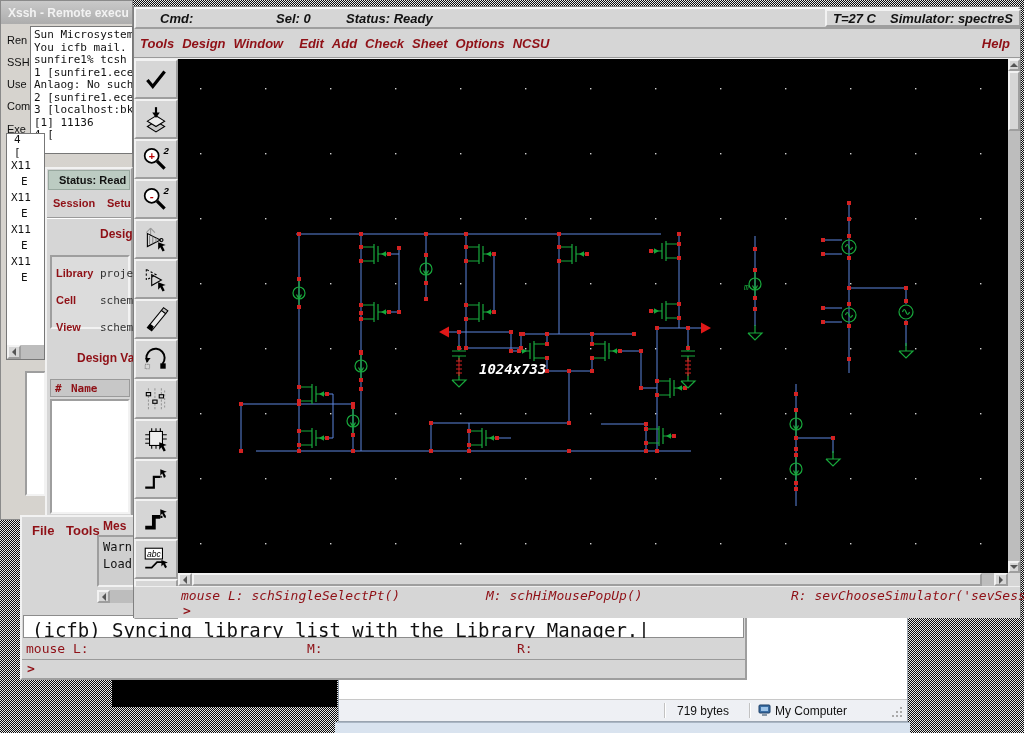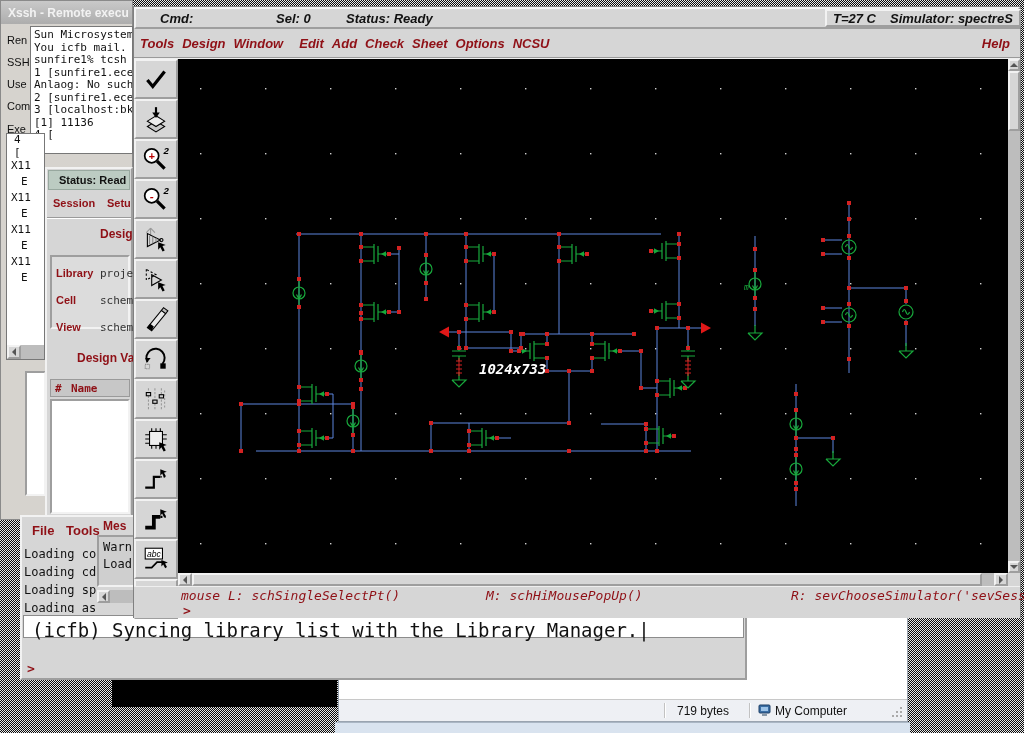--- a/index.html
+++ b/index.html
@@ -121,44 +121,43 @@
     <span class="abs maroon bold mono" style="left:4px;top:2px;">#</span>
     <span class="abs maroon bold mono" style="left:20px;top:2px;">Name</span>
   </div>
   <div class="abs sunken" style="left:3px;top:230px;width:80px;height:115px;background:#fff;"></div>
   <span class="abs maroon bold mono" style="left:5px;top:350px;font-size:12px;">&gt;</span>
 </div>
 
 <div class="panel" style="left:20px;top:515px;width:727px;height:165px;z-index:7;">
   <span class="menuitem abs" style="left:6px;top:4px;">File</span>
   <span class="menuitem abs" style="left:40px;top:4px;">Tools</span>
-  <div class="abs mono" style="left:2px;top:28px;width:92px;height:68px;font-size:12px;line-height:18px;overflow:hidden;">
-    <div style="white-space:nowrap;">Loading co</div>
-    <div style="white-space:nowrap;">Loading cd</div>
-    <div style="white-space:nowrap;">Loading sp</div>
-    <div style="white-space:nowrap;">Loading as</div>
-  </div>
 
   <div class="abs" style="left:73px;top:0;width:44px;height:90px;overflow:hidden;">
     <span class="abs bold maroon" style="left:8px;top:2px;font-size:12px;">Mes</span>
     <div class="abs sunken mono" style="left:2px;top:18px;width:60px;height:52px;background:#cfcfcf;font-size:12px;line-height:17px;padding:2px 0 0 4px;">
       <div>Warn:</div>
       <div>Load:</div>
     </div>
     <div class="abs" style="left:2px;top:73px;width:60px;height:13px;background:#bdbdbd;">
       <span class="sb-btn" style="left:0;top:0;width:13px;height:13px;">
           <span class="tri-l"></span>
         </span>
     </div>
   </div>
 
   <div class="abs mono" style="left:1px;top:98px;width:721px;height:23px;background:#fff;border:1px solid #8c8c8c;font-size:19px;">
     <span style="position:absolute;left:8px;top:3px;white-space:nowrap;">(icfb) Syncing library list with the Library Manager.|</span>
   </div>
 
+  <div class="abs mono" style="left:0;top:121px;width:723px;height:22px;background:#d6d6d6;border-bottom:1px solid #9a9a9a;font-size:13px;color:#8f1016;">
+    <span style="position:absolute;left:4px;top:3px;">mouse L:</span>
+    <span style="position:absolute;left:285px;top:3px;">M:</span>
+    <span style="position:absolute;left:495px;top:3px;">R:</span>
+  </div>
 
   <div class="abs mono" style="left:0;top:143px;width:723px;height:18px;background:#d6d6d6;">
     <span class="maroon bold" style="position:absolute;left:5px;top:1px;font-size:13px;">&gt;</span>
   </div>
 </div>
 
 <div class="panel" style="left:133px;top:6px;width:888px;height:612px;border:1px solid #808080;z-index:8;font-style:italic;">
 
   <div class="abs" style="left:0;top:0;width:886px;height:22px;background:#d6d6d6;border:2px outset #f2f2f2;font-size:13px;font-weight:bold;">
     <span class="abs" style="left:24px;top:2px;">Cmd:</span>

